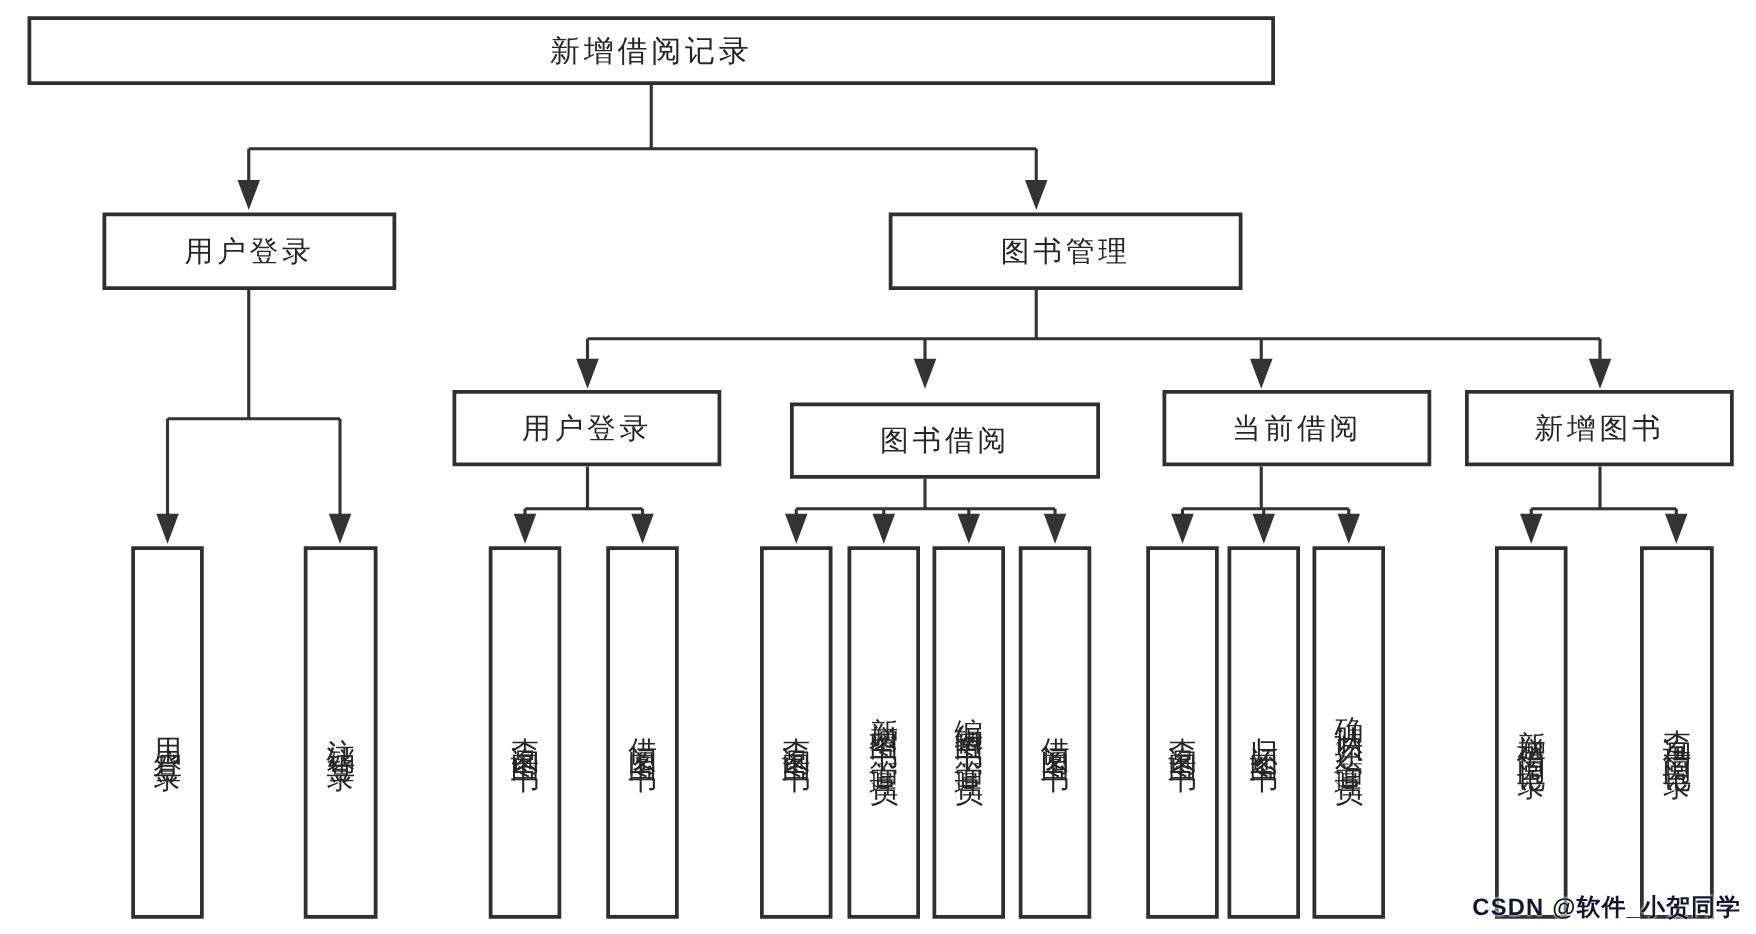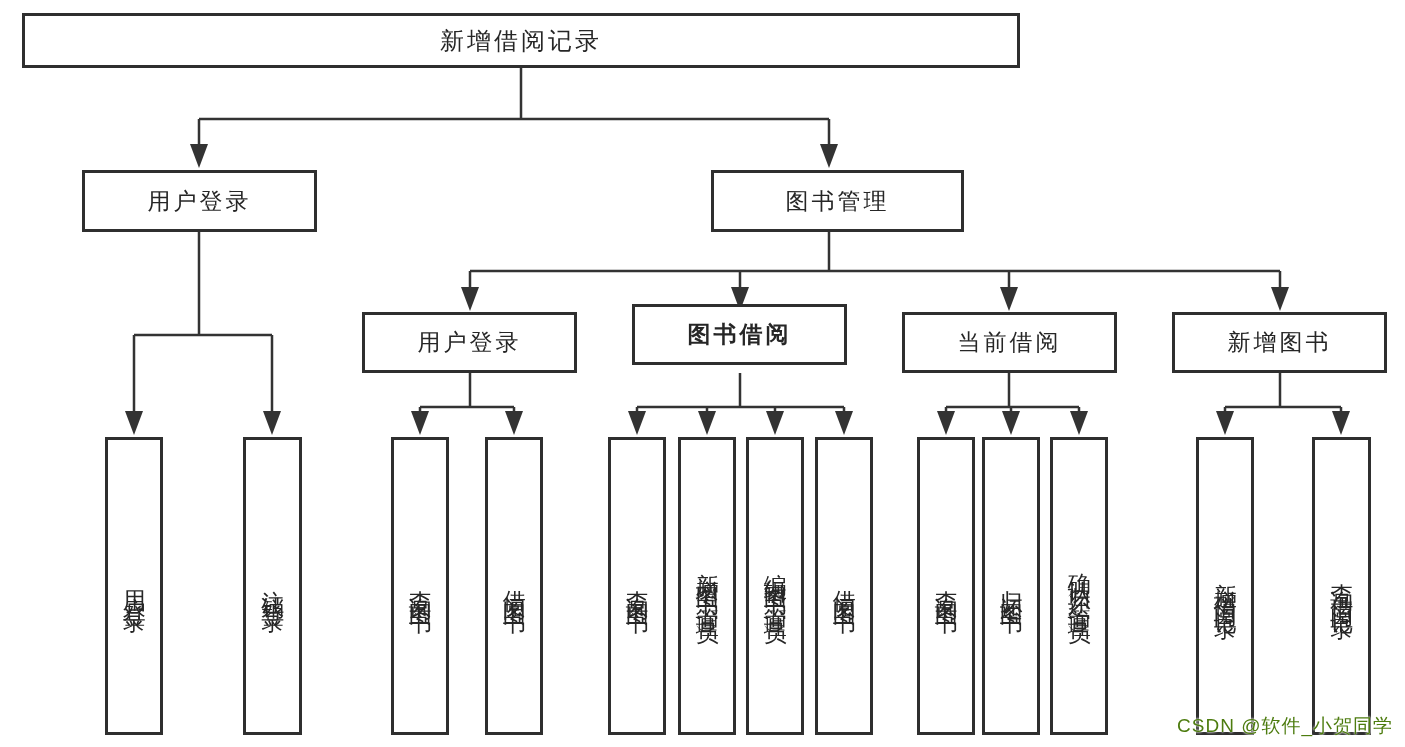--- a/index.html
+++ b/index.html
@@ -40,24 +40,25 @@
     letter-spacing: 7px;
     line-height: 1.1;
     color: #262626;
   }
   .watermark {
     position: absolute;
     right: 12px;
     bottom: 8px;
     font-size: 19px;
     letter-spacing: 1px;
-    color: #4d7c0f;
+    color: #0f172a;
     text-shadow: 0 0 2px #ffffff, 0 0 3px #ffffff;
     white-space: nowrap;
     z-index: 5;
+    font-weight: bold;
   }
 </style>
 </head>
 <body>
 
 <div class="stage">
 
   <svg class="wires" viewBox="0 0 1405 747" width="1405" height="747" xmlns="http://www.w3.org/2000/svg">
     <g stroke="#333333" stroke-width="2.5" fill="none">
       <path d="M521,68 V119 M199,119 H829 M199,119 V148 M829,119 V148"></path>
@@ -91,31 +92,31 @@
     </g>
   </svg>
 
   <div class="box" style="left:22px; top:13px; width:998px; height:55px;">
     <span class="h-label root-label">新增借阅记录</span>
   </div>
 
   <div class="box" style="left:82px; top:170px; width:235px; height:62px;">
     <span class="h-label">用户登录</span>
   </div>
-  <div class="box" style="left:711px; top:170px; width:253px; height:62px;">
+  <div class="box" style="left:711px; top:170px; width:283px; height:62px;">
     <span class="h-label">图书管理</span>
   </div>
 
   <div class="box" style="left:362px; top:312px; width:215px; height:61px;">
     <span class="h-label">用户登录</span>
   </div>
-  <div class="box" style="left:632px; top:304px; width:215px; height:61px;font-weight:bold;">
+  <div class="box" style="left:632px; top:322px; width:248px; height:61px;">
     <span class="h-label">图书借阅</span>
   </div>
-  <div class="box" style="left:902px; top:312px; width:215px; height:61px;">
+  <div class="box" style="left:930px; top:312px; width:215px; height:61px;">
     <span class="h-label">当前借阅</span>
   </div>
   <div class="box" style="left:1172px; top:312px; width:215px; height:61px;">
     <span class="h-label">新增图书</span>
   </div>
 
   <div class="box v-box" style="left:105px; top:437px; width:58px; height:298px;">
     <span class="v-label">用户登录</span>
   </div>
   <div class="box v-box" style="left:243px; top:437px; width:59px; height:298px;">

